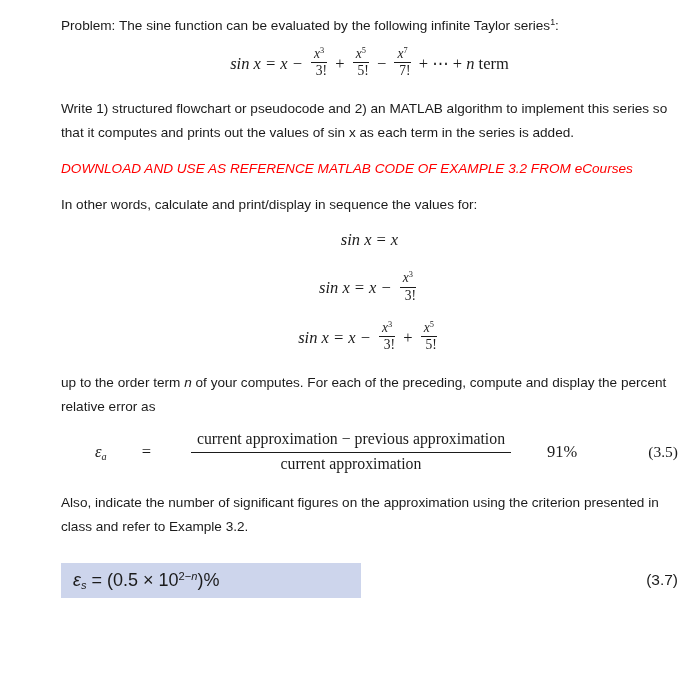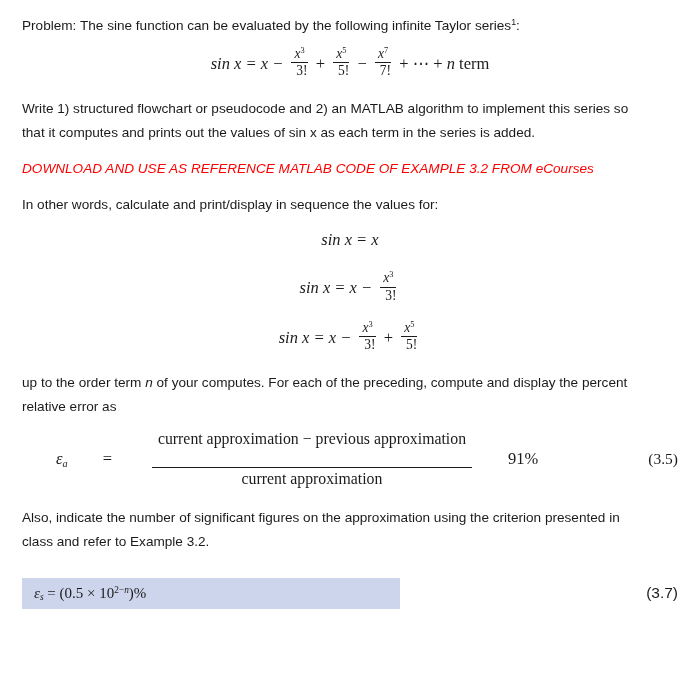--- a/index.html
+++ b/index.html
@@ -3,21 +3,21 @@
 <meta charset="utf-8">
 <style>
   * { box-sizing: border-box; }
   html, body { margin: 0; padding: 0; }
   body {
     width: 700px; height: 691px; overflow: hidden;
     background: #ffffff;
     color: var(--text, #1b1b1b);
     font-family: "Liberation Sans", sans-serif;
   }
-  .doc { padding: 14px 22px 0 22px; }
+  .doc { padding: 14px 22px 0 22px; margin-left: 39px; }
 
   .para { font-size: 13.6px; line-height: 1.75; }
   .line { white-space: nowrap; }
 
   .block-intro  { margin: 0 0 10px 0; }
   .block-series { margin: 0 0 16px 0; }
   .block-task   { margin: 0 0 12px 0; }
   .block-red    { margin: 0 0 12px 0; color: var(--red, #ff0000); font-style: italic; }
   .block-iow    { margin: 0 0 14px 0; }
   .block-eq1    { margin: 0 0 22px 0; }
@@ -48,29 +48,29 @@
 
   .eq35-row {
     display: flex; align-items: center;
     font-family: "Liberation Serif", serif; font-size: 16.5px;
     padding-left: 34px;
   }
   .bigfrac {
     display: inline-block; vertical-align: middle; text-align: center;
     font-size: 15.8px; line-height: 1.3; margin: 0 5px;
   }
-  .bigfrac .num { display: block; border-bottom: 1px solid currentColor; padding: 0 6px 18px 6px; text-align: center; }
+  .bigfrac .num { display: block; border-bottom: 1px solid currentColor; padding: 0 6px 3px 6px; text-align: center; }
   .bigfrac .den { display: block; padding-top: 1px; }
   .eq-label { margin-left: auto; font-size: 15.5px; }
 
   .eq37-row { display: flex; align-items: center; }
   .eq37-box {
     background: var(--highlight, #cdd5ec);
-    width: 378px; padding: 7px 0 7px 12px;
-    font-family: Liberation Serif, serif; font-size: 15px;
+    width: 300px; padding: 7px 0 7px 12px;
+    font-family: Liberation Sans, sans-serif; font-size: 18px;
   }
 </style>
 </head>
 <body>
 
 <div class="doc">
 
   <p class="para block-intro line"><span>Problem: The sine function can be evaluated by the following infinite Taylor series</span><sup class="fn">1</sup><span>:</span></p>
 
   <div class="eq block-series">

